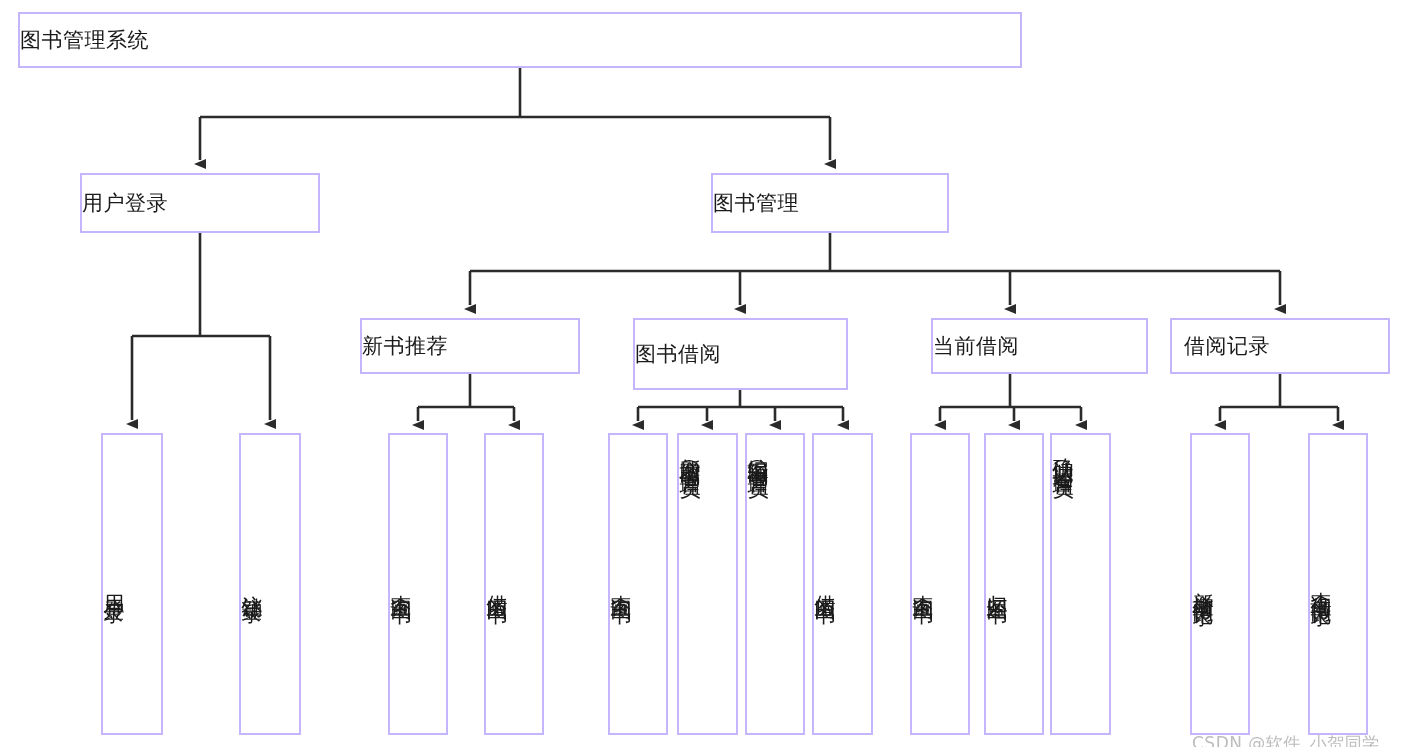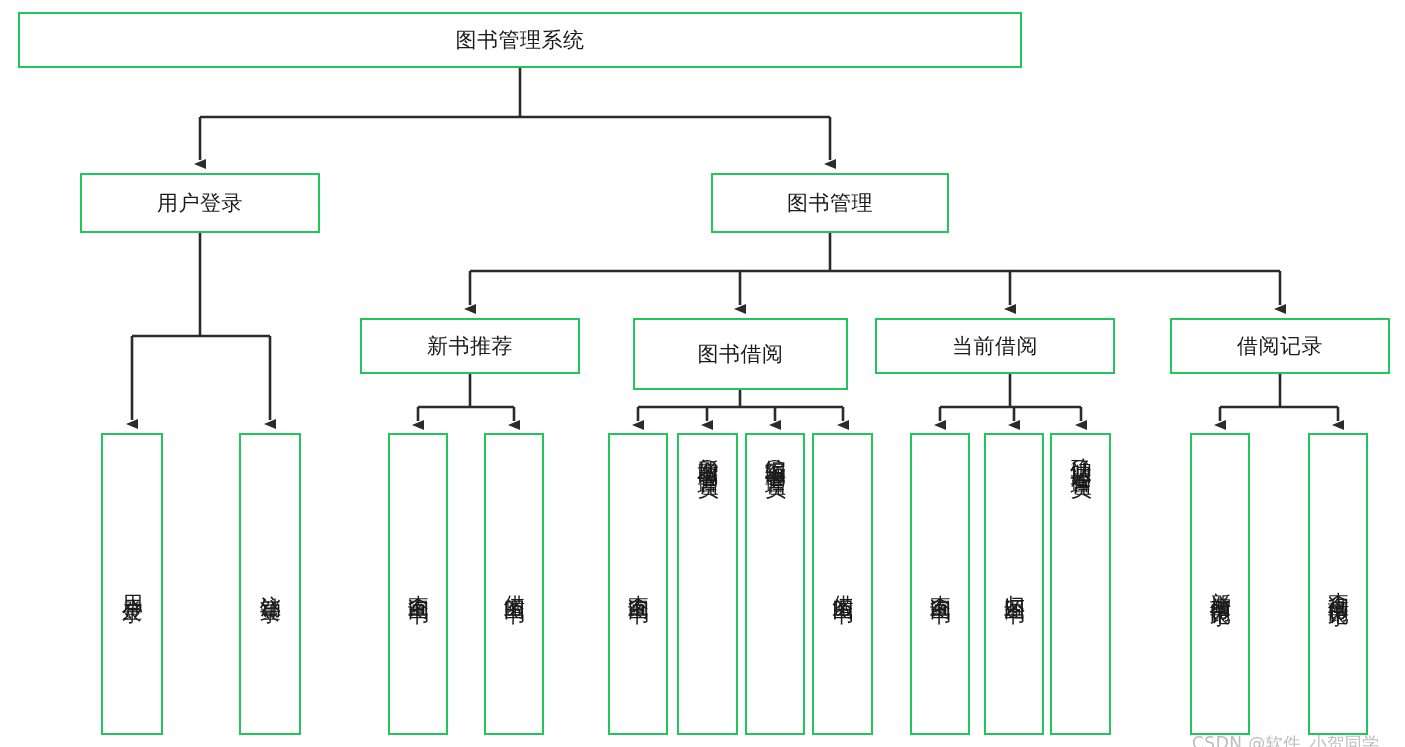--- a/index.html
+++ b/index.html
@@ -23,24 +23,23 @@
     left: 0;
     top: 0;
     width: 1405px;
     height: 747px;
     pointer-events: none;
   }
   .node {
     position: absolute;
     box-sizing: border-box;
     background: #ffffff;
-    border: 2px solid #22c55e;
+    border: 2px solid #c4b5fd;
     display: flex;
     align-items: center;
-    justify-content: center;
     color: #1a1a1a;
   }
   .node.h {
     font-size: 21px;
     letter-spacing: 0.5px;
   }
   .node.v {
     font-size: 21px;
     padding-top: 6px;
     padding-bottom: 6px;
@@ -129,24 +128,24 @@
   <div class="node h" style="left:711px; top:173px; width:238px; height:60px;">
     <span>图书管理</span>
   </div>
 
   <div class="node h" style="left:360px; top:318px; width:220px; height:56px;">
     <span>新书推荐</span>
   </div>
   <div class="node h" style="left:633px; top:318px; width:215px; height:72px;">
     <span>图书借阅</span>
   </div>
-  <div class="node h" style="left:875px; top:318px; width:240px; height:56px;">
+  <div class="node h" style="left:931px; top:318px; width:217px; height:56px;">
     <span>当前借阅</span>
   </div>
-  <div class="node h" style="left:1170px; top:318px; width:220px; height:56px;">
+  <div class="node h" style="left:1170px; top:318px; width:220px; height:56px;padding-left:12px;">
     <span>借阅记录</span>
   </div>
 
   <div class="node v" style="left:101px; top:433px; width:62px; height:302px;">
     <span class="vtext vtext-mid">用户登录</span>
   </div>
   <div class="node v" style="left:239px; top:433px; width:62px; height:302px;">
     <span class="vtext vtext-mid">注销登录</span>
   </div>
 

